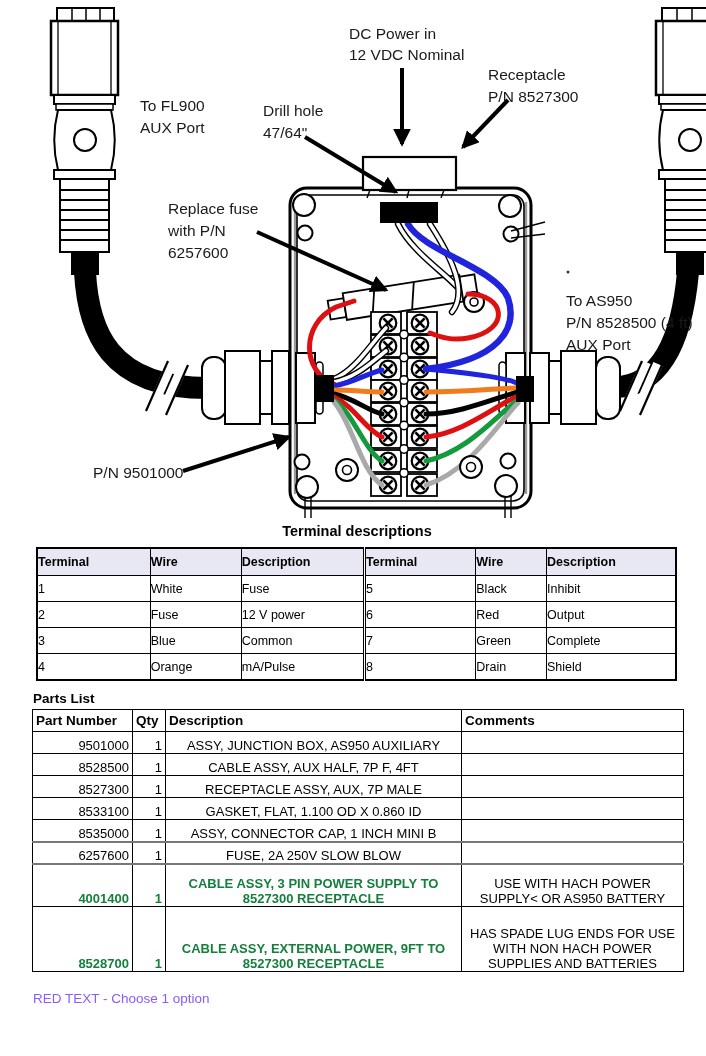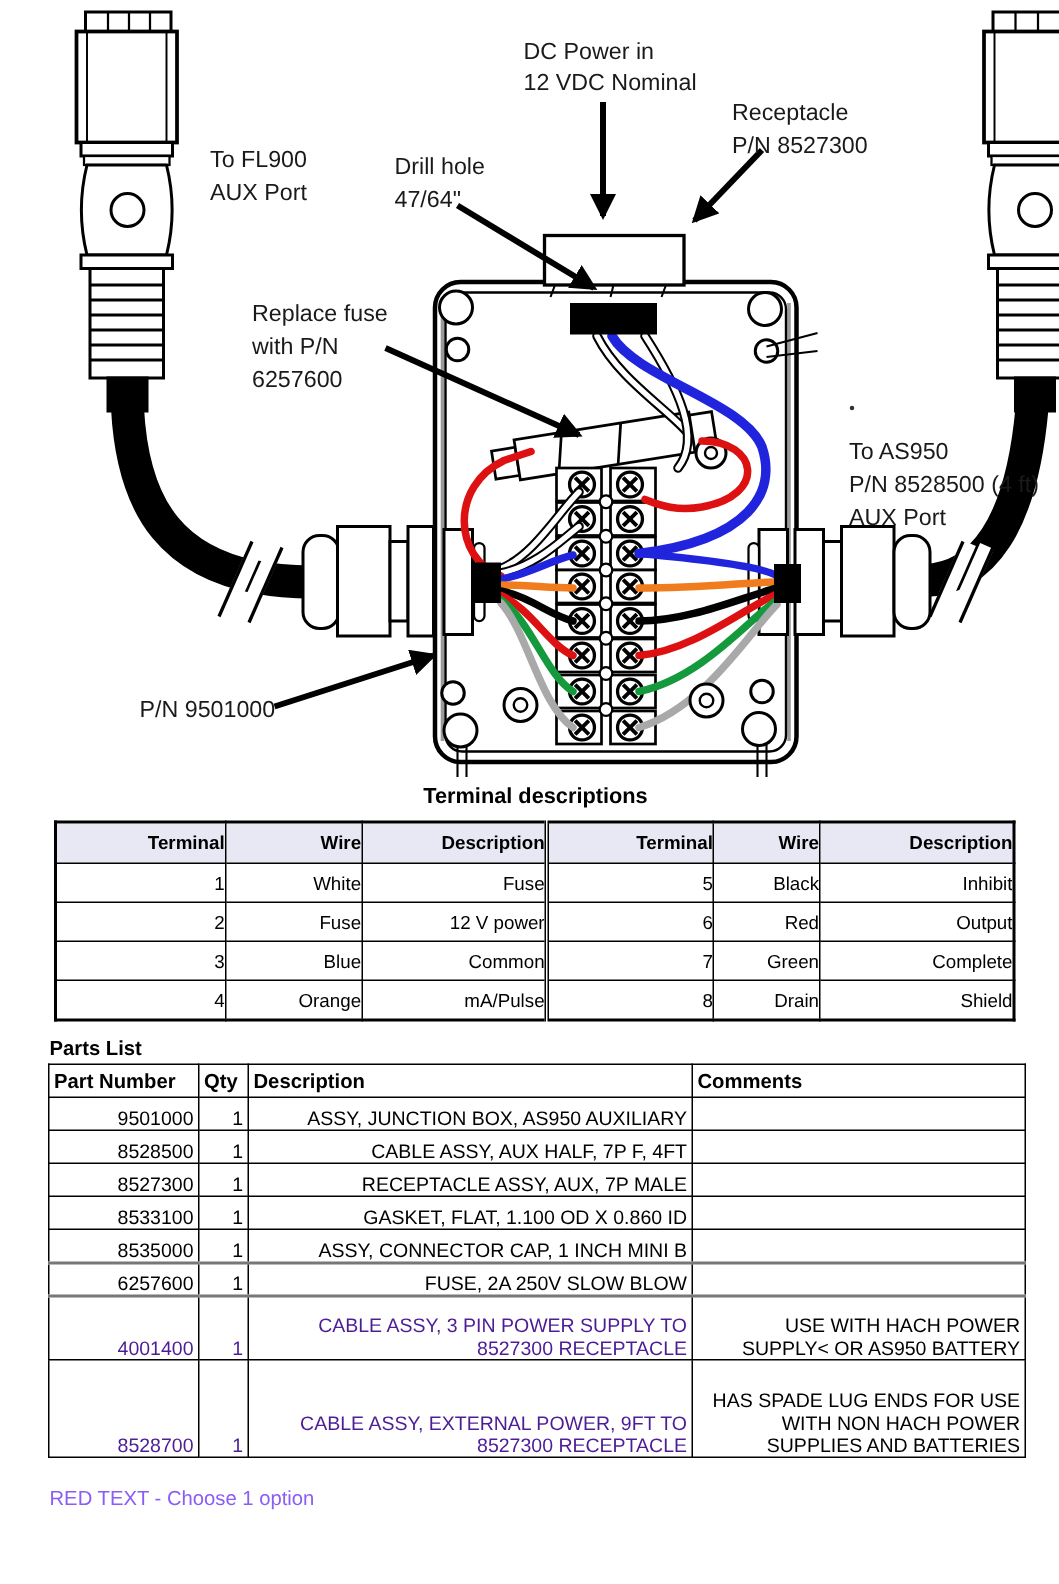--- a/index.html
+++ b/index.html
@@ -11,37 +11,37 @@
   .wire.big{stroke-width:6.4;}
   .wu{fill:none;stroke:#000;stroke-width:6.4;stroke-linecap:round;}
   .wo{fill:none;stroke:#fff;stroke-width:3.6;stroke-linecap:round;}
   .thin{stroke:#000;stroke-width:1.4;fill:none;}
   .arrow{stroke:#000;stroke-width:4;fill:none;}
 
   .tdesc-title{position:absolute;left:36px;top:523px;width:642px;text-align:center;
                font-weight:bold;font-size:14.5px;}
   table{border-collapse:collapse;table-layout:fixed;}
   .tdesc{position:absolute;left:36px;top:547px;width:641px;font-size:12.5px;}
-  .tdesc th,.tdesc td{border:1px solid #000;text-align:right;padding:0;overflow:hidden;margin-top:12px;}
+  .tdesc th,.tdesc td{border:1px solid #000;text-align:left;padding:0;overflow:hidden;margin-top:12px;}
   .tdesc th{background:#e8e8f4;font-weight:bold;height:26px;font-size:12.5px;}
   .tdesc td{height:25px;}
   .tdesc tr>*:nth-child(4){border-left:3px double #000;}
   .tdesc{border:2px solid #000;}
 
   .plist-title{position:absolute;left:33px;top:691px;font-weight:bold;font-size:13.5px;}
   .plist{position:absolute;left:32px;top:709px;width:651px;font-size:13px;border:1.5px solid #000;padding-left:16px;}
   .plist th,.plist td{border:1px solid #000;padding:0 3px;overflow:hidden;}
   .plist th{text-align:left;font-weight:bold;font-size:13.5px;height:21px;}
   .plist tr{height:22px;}
   .plist tr.h2{height:43px;}
   .plist tr.h3{height:65px;}
   .plist td.num{text-align:right;vertical-align:bottom;}
-  .plist td.txt{text-align:right;vertical-align:bottom;}
+  .plist td.txt{text-align:center;vertical-align:bottom;}
   .plist tr.sep td{border-top:2px solid #777;}
-  .red{color:#4c1d95;}
+  .red{color:#15803d;font-weight:bold;}
   .footnote{position:absolute;left:33px;top:991px;color:#8b5cf6;font-size:13.5px;}
 </style>
 </head>
 <body>
 
 <div class="page">
 
 <svg class="diagram" width="706" height="520" viewBox="0 0 706 520">
   <defs>
     <marker id="ah" viewBox="0 0 10 10" refX="8.5" refY="5" markerWidth="4.4" markerHeight="4.4" orient="auto">

